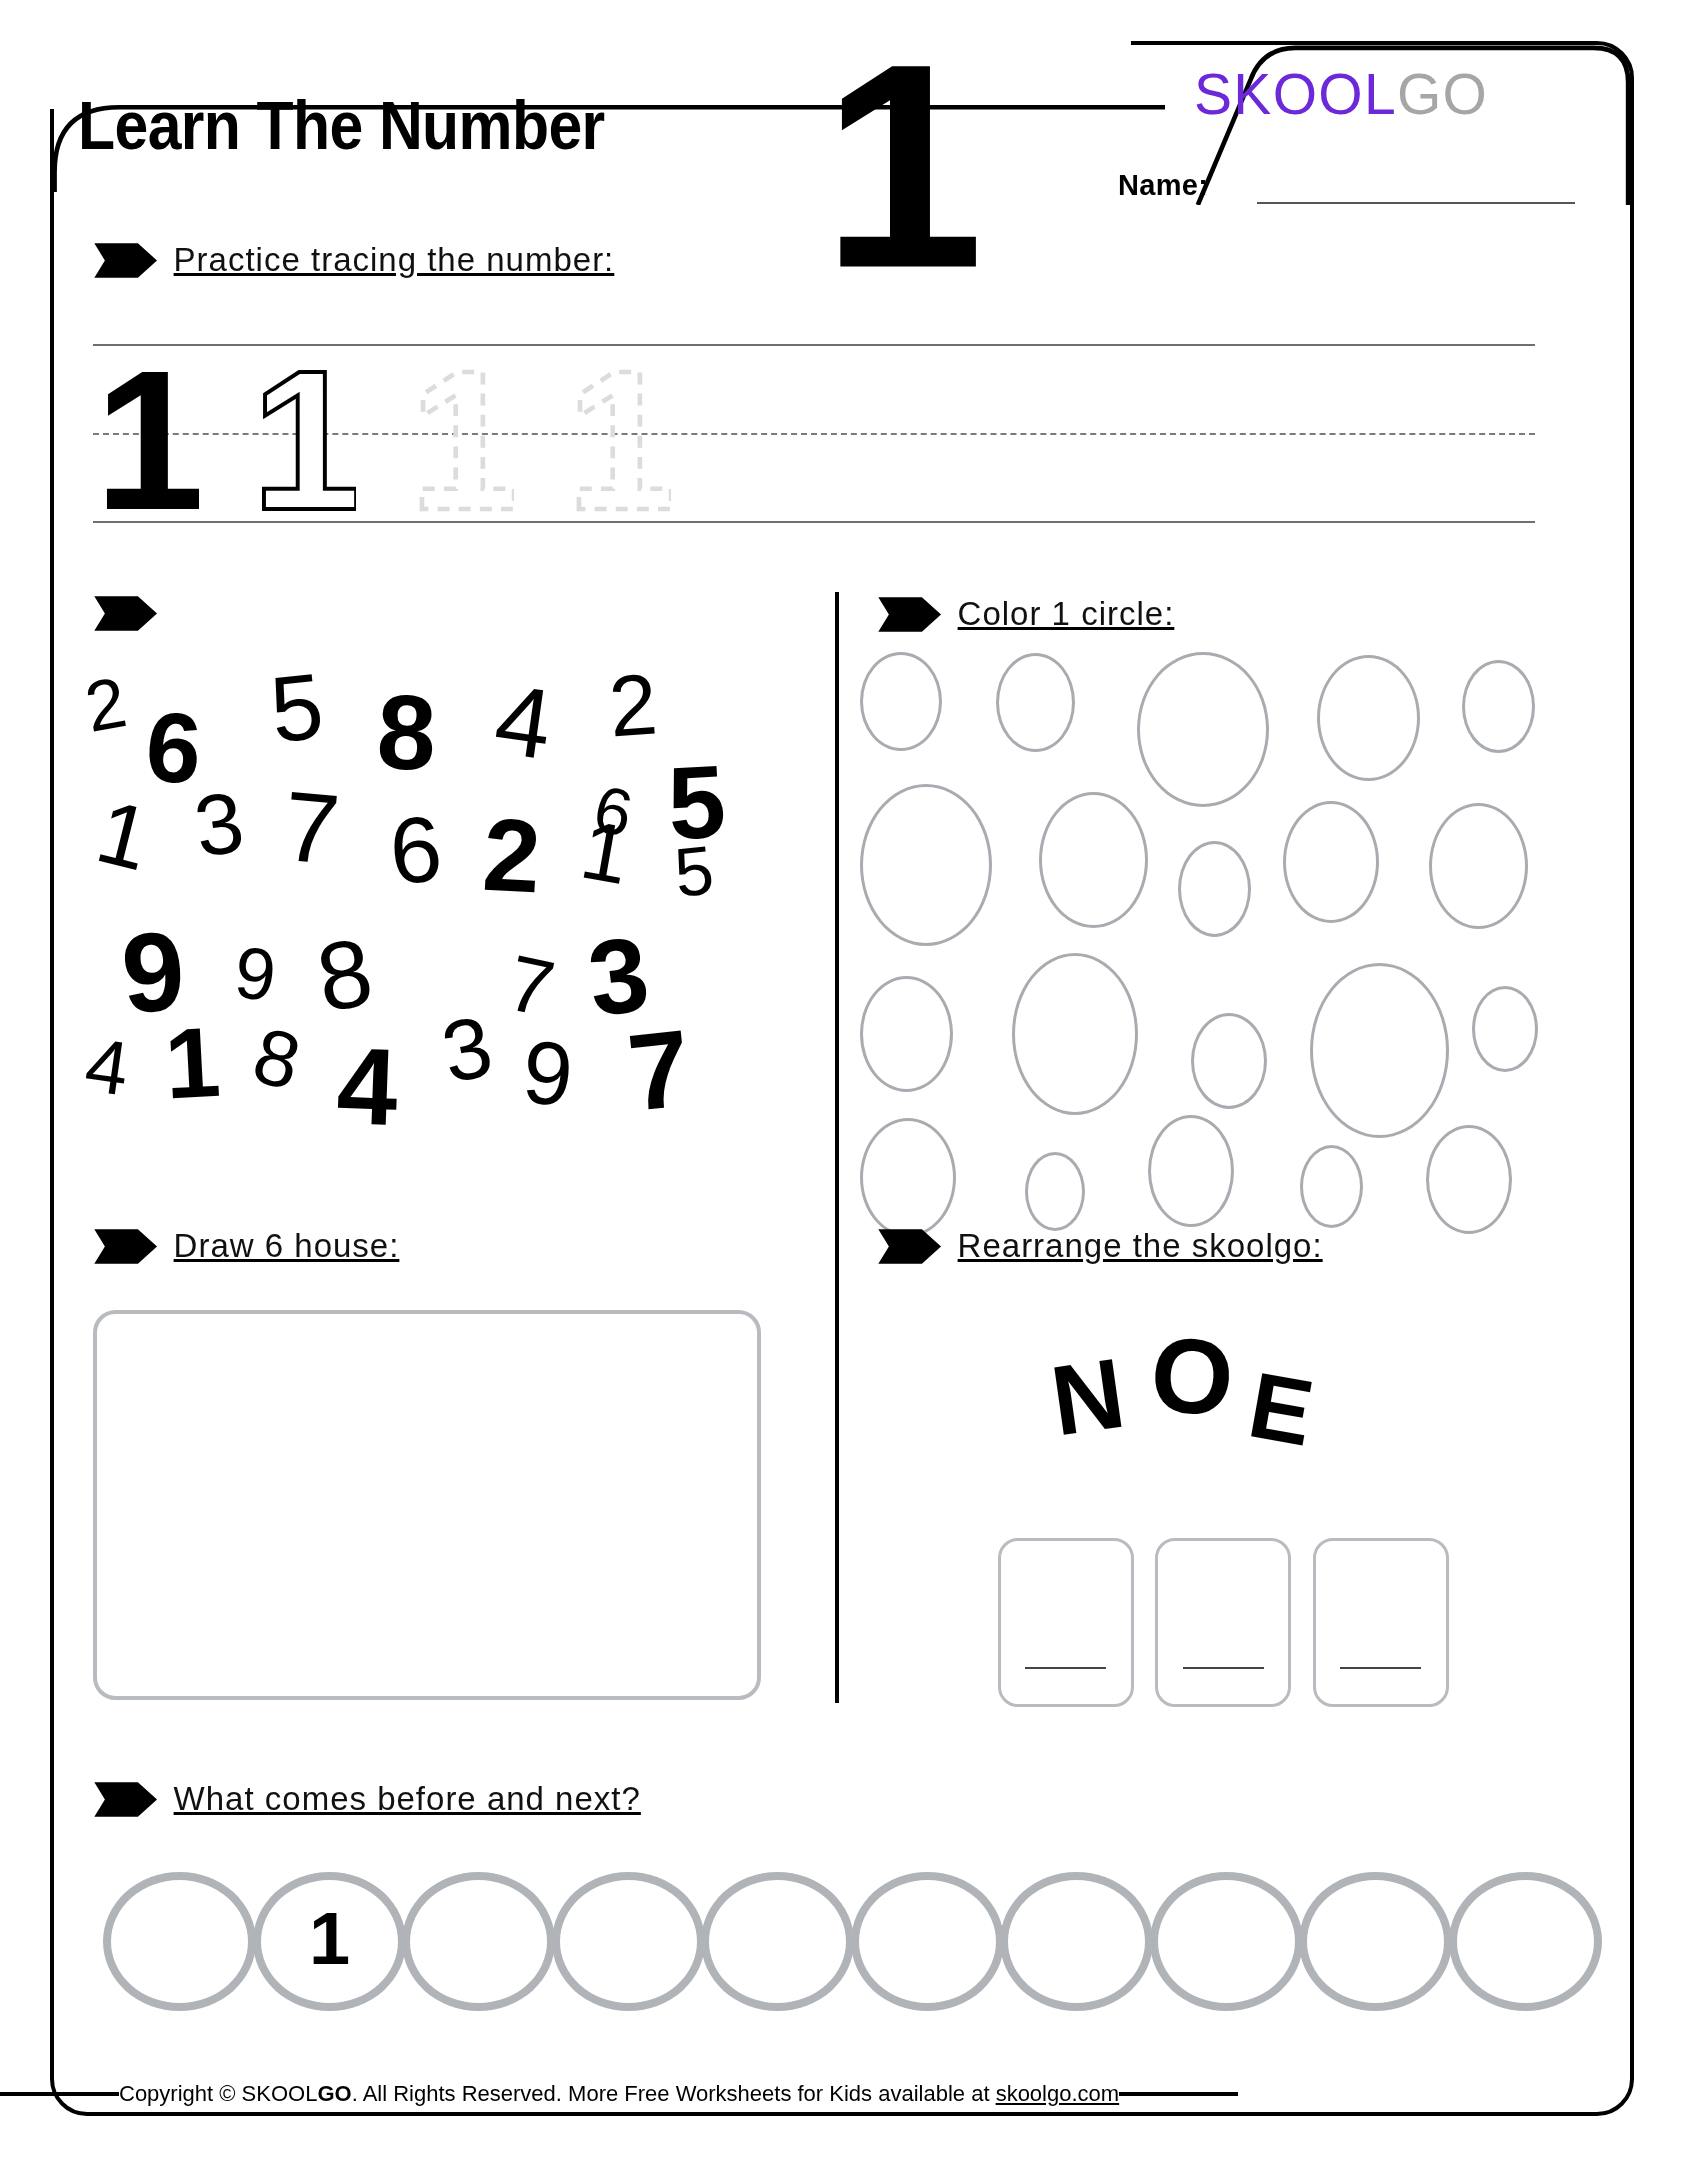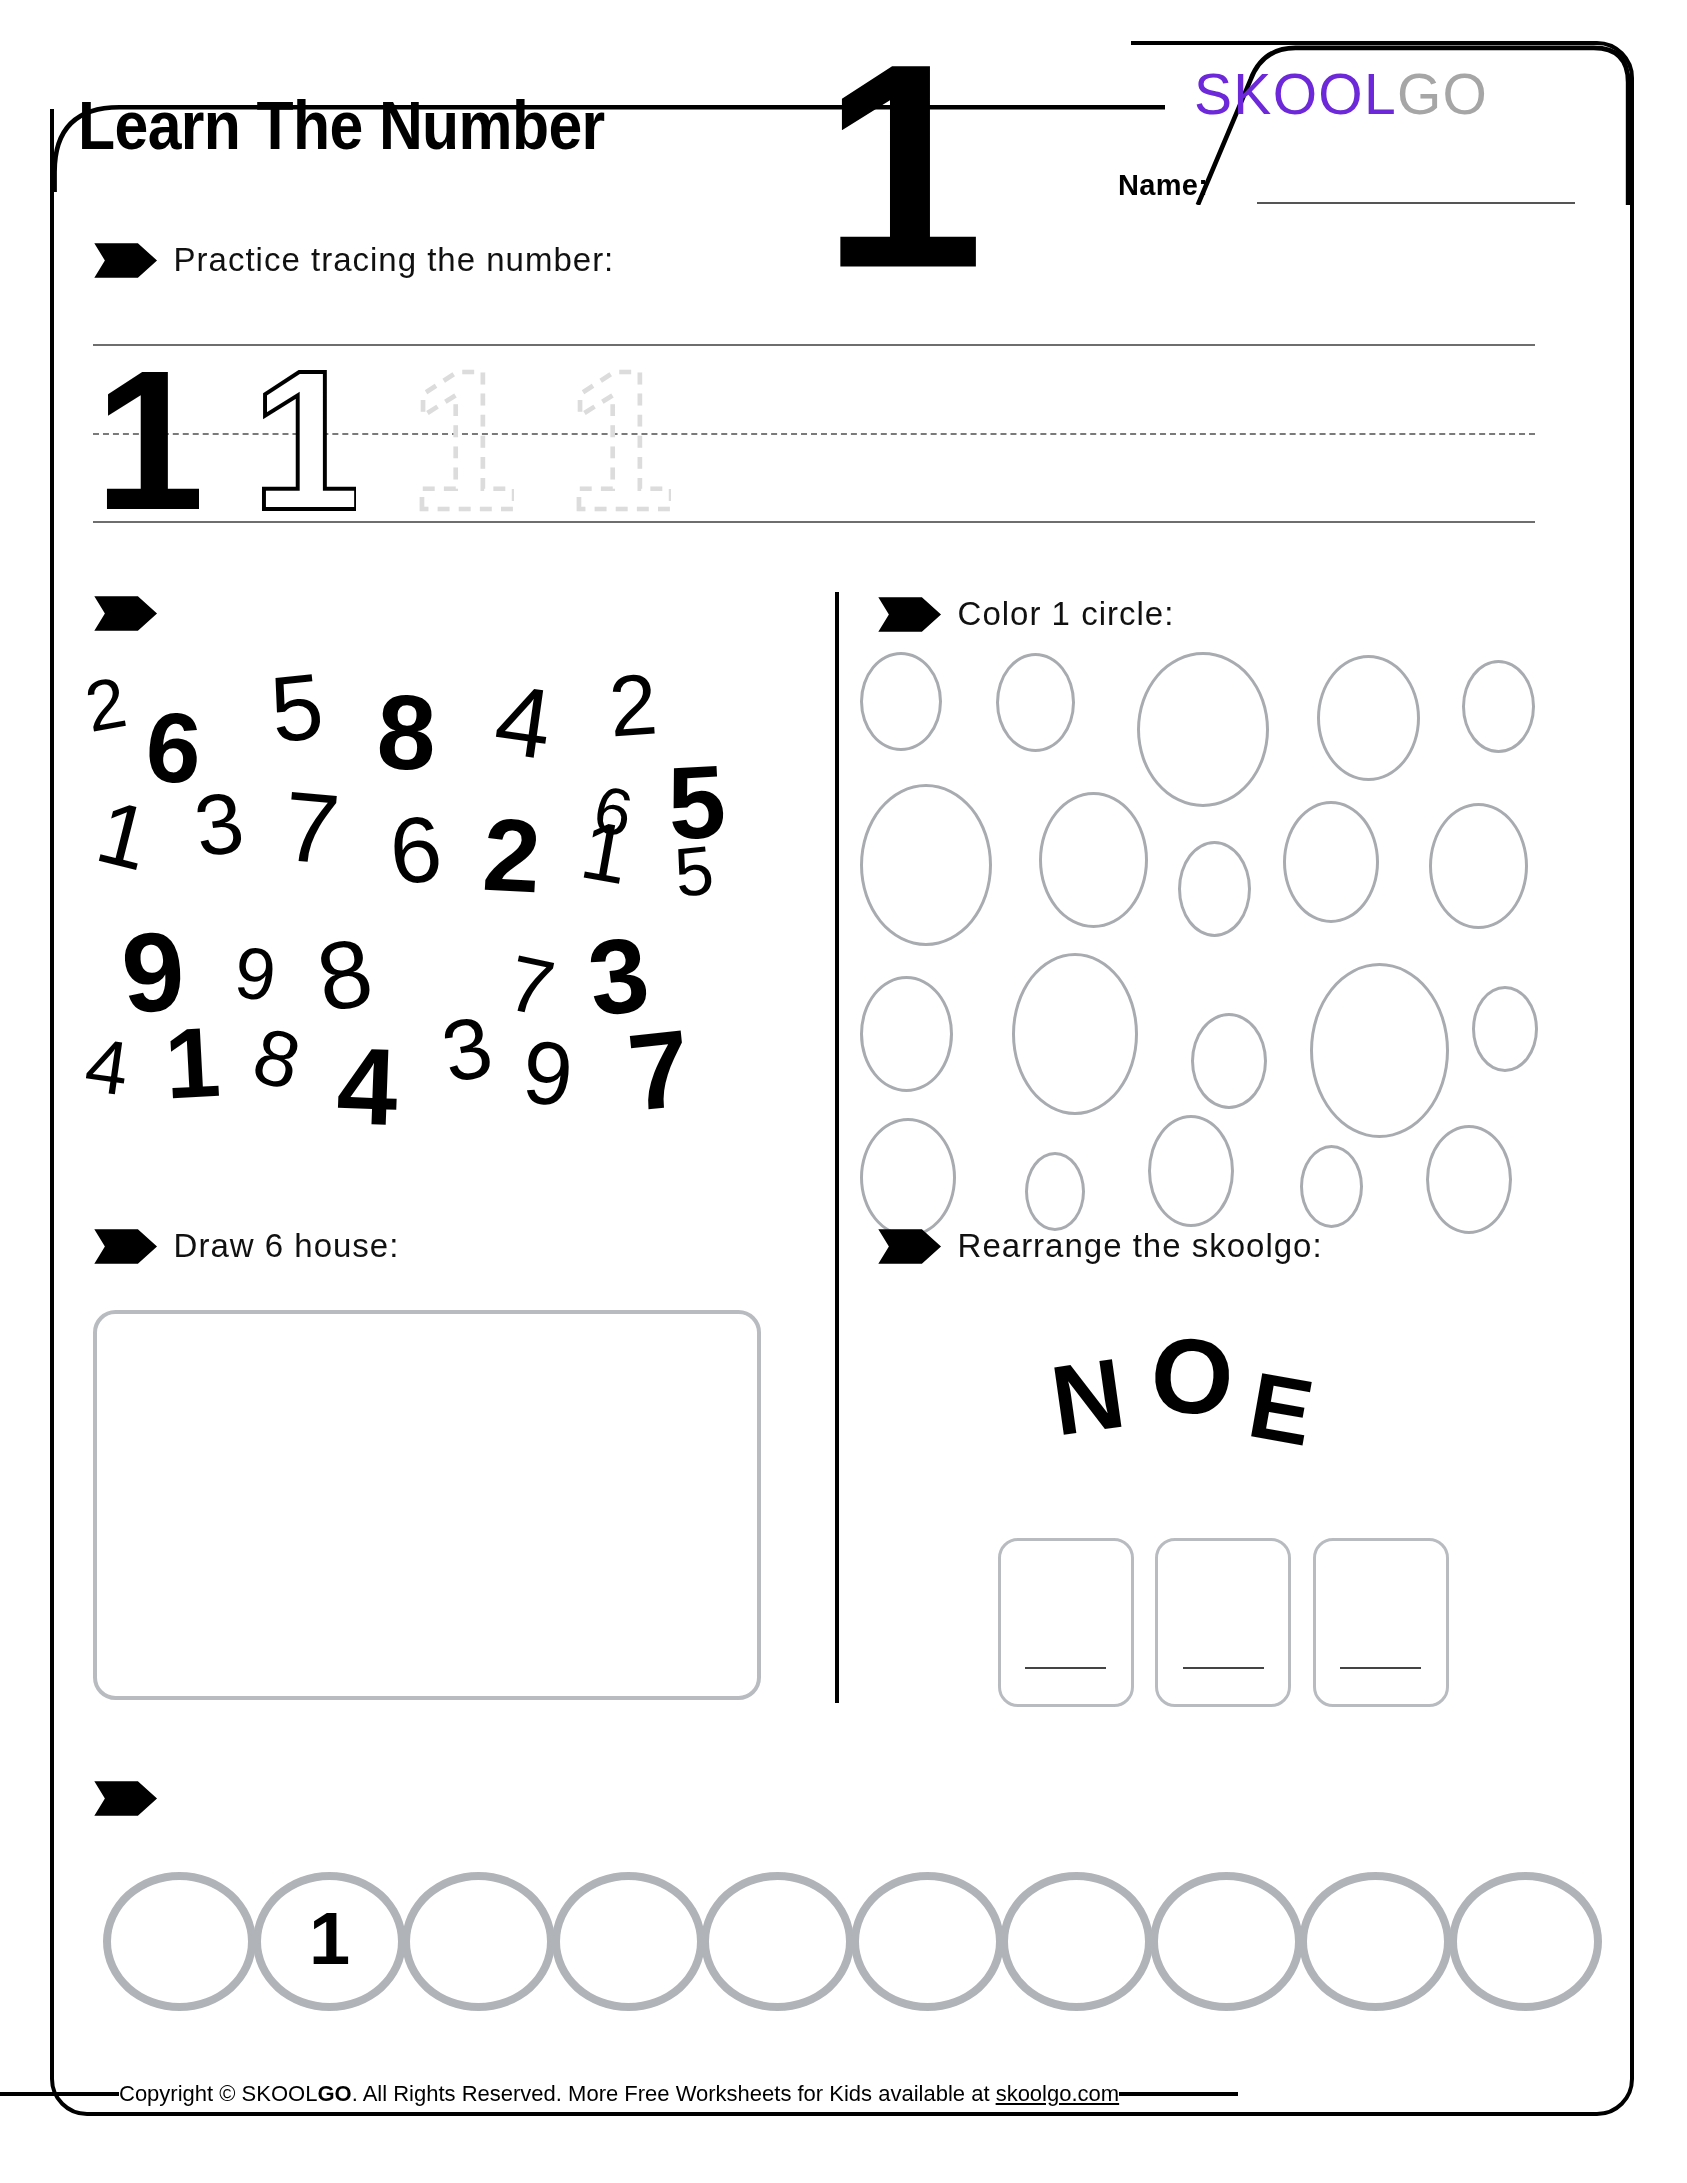--- a/index.html
+++ b/index.html
@@ -73,21 +73,21 @@
     letter-spacing: 0.3px;
   }
   #nameLine {
     position: absolute;
     left: 1257px; top: 202px;
     width: 318px; height: 0;
     border-top: 2px solid #555;
   }
 
   
-  .sect { position: absolute; display: flex; align-items: center; gap: 14.6px; }
+  .sect { position: absolute; display: flex; align-items: center; gap: 14.6px; text-decoration: underline; }
   .flag {
     width: 66px; height: 37px;
     flex: 0 0 auto;
     display: block;
   }
   .sect .lbl {
     font-size: 33px;
     color: #111;
     white-space: nowrap;
     font-family: "Liberation Sans", sans-serif;
@@ -354,20 +354,21 @@
     <div class="ansBox" style="left: 1155px; top: 1538px;"></div>
     <div class="ansLine" style="left: 1183px; top: 1667px;"></div>
     <div class="ansBox" style="left: 1313px; top: 1538px;"></div>
     <div class="ansLine" style="left: 1340px; top: 1667px;"></div>
   </div>
 
 <div class="sect" style="left:93px; top:1780px;">
   <svg class="flag" viewBox="0 0 100 56">
     <path d="M 2 2 L 68 2 L 97 28 L 68 54 L 2 54 L 18 28 Z" fill="#000"></path>
   </svg>
+  <span class="lbl">What comes before and next?</span>
 </div>
 <div id="chain">
     <div class="ring" style="left: 0px;"></div>
     <div class="ring" style="left: 150px;"></div>
     <div class="chNum" style="left: 150px;">1</div>
     <div class="ring" style="left: 299px;"></div>
     <div class="ring" style="left: 449px;"></div>
     <div class="ring" style="left: 598px;"></div>
     <div class="ring" style="left: 748px;"></div>
     <div class="ring" style="left: 897px;"></div>

